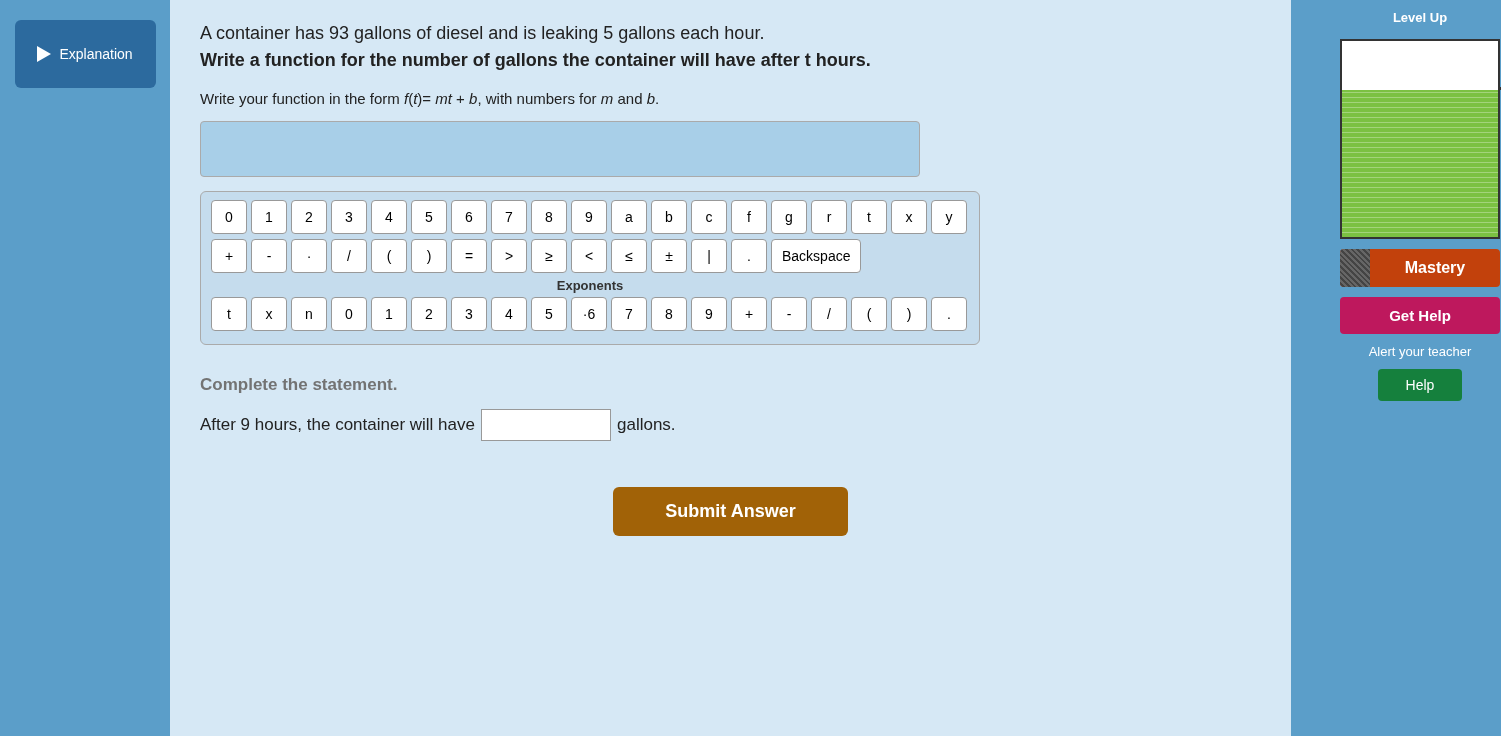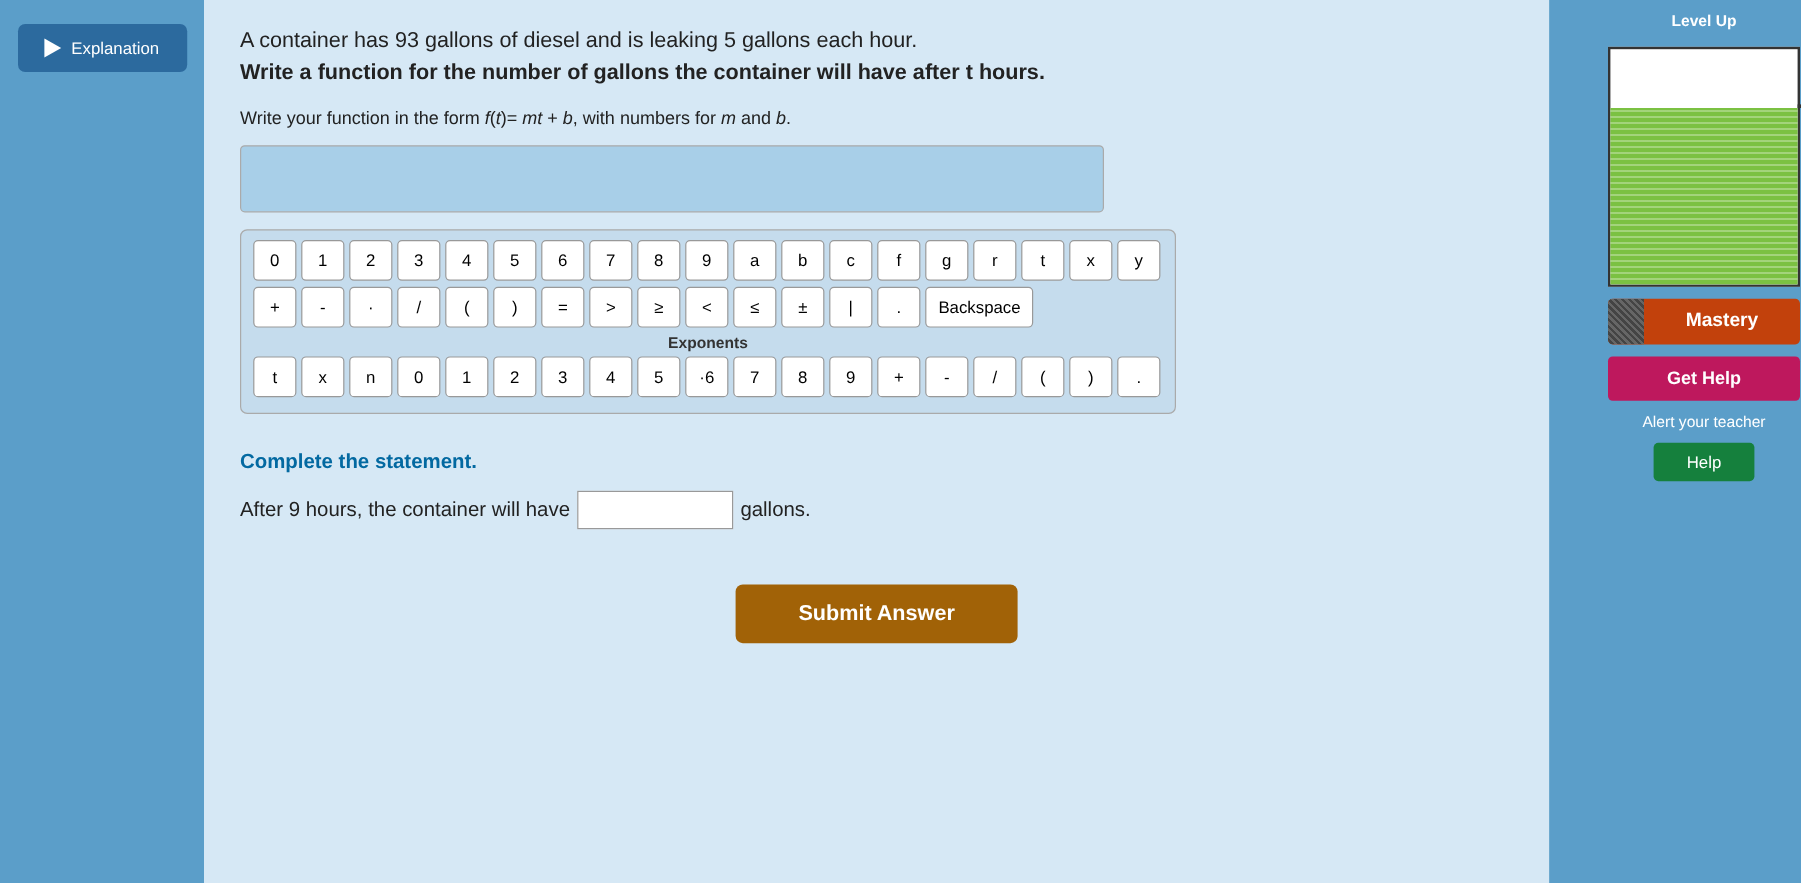--- a/index.html
+++ b/index.html
@@ -20,21 +20,21 @@
       flex-direction: column;
       align-items: center;
       padding-top: 20px;
       flex-shrink: 0;
     }
     .explanation-btn {
       background: #2c6a9e;
       color: white;
       border: none;
       border-radius: 6px;
-      padding: 12px 16px;
+      padding: 26px 16px;
       font-size: 14px;
       cursor: pointer;
       display: flex;
       align-items: center;
       gap: 8px;
       width: 141px;
       justify-content: center;
     }
     .play-icon {
       width: 0;
@@ -134,21 +134,21 @@
       margin-bottom: 4px;
     }
 
     
     .complete-section {
       margin-top: 10px;
     }
     .complete-title {
       font-size: 17px;
       font-weight: bold;
-      color: #0369a1;
+      color: #737373;
       margin-bottom: 14px;
     }
     .complete-line {
       font-size: 17px;
       color: #222;
       display: flex;
       align-items: center;
       gap: 6px;
       margin-bottom: 36px;
     }

